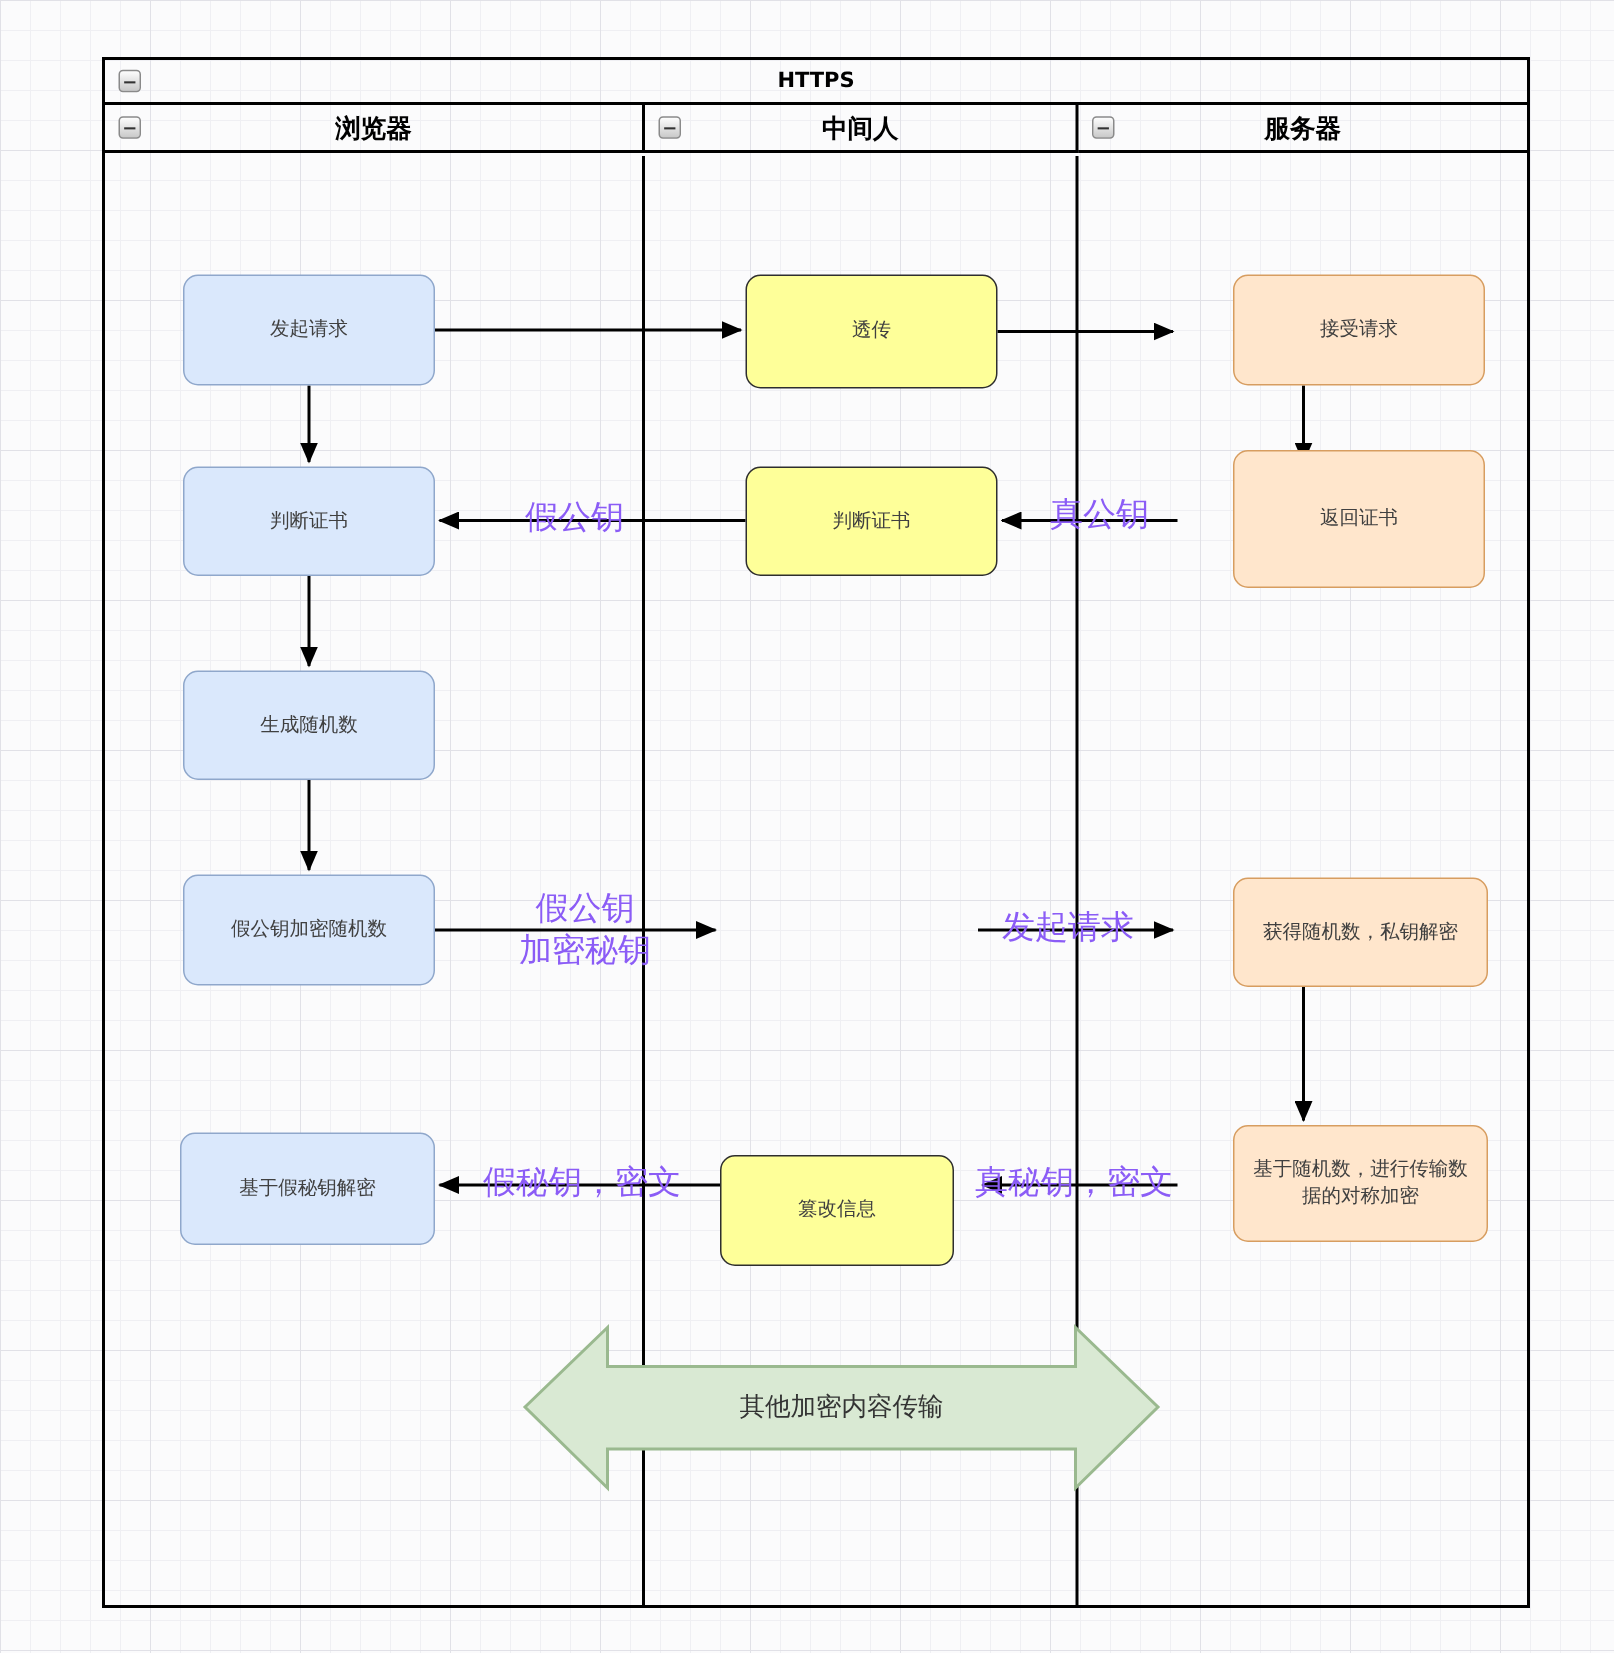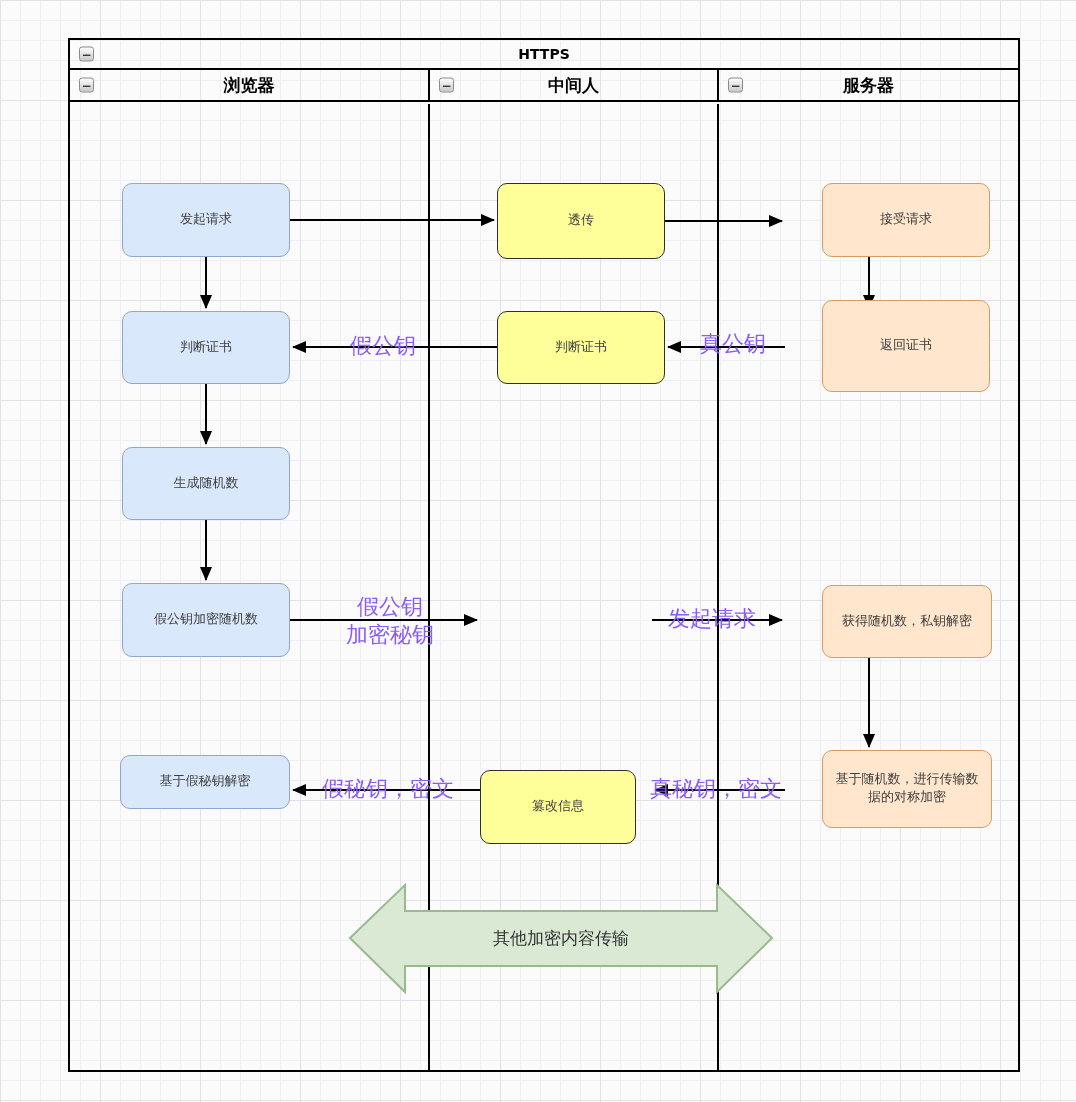--- a/index.html
+++ b/index.html
@@ -133,21 +133,21 @@
   </div>
   <div class="node node-browser" style="left:122px;top:447px;width:168px;height:73px">
     <span class="node-label">生成随机数</span>
   </div>
   <div class="node node-browser" style="left:122px;top:311px;width:168px;height:73px">
     <span class="node-label">判断证书</span>
   </div>
   <div class="node node-browser" style="left:122px;top:583px;width:168px;height:74px">
     <span class="node-label">假公钥加密随机数</span>
   </div>
-  <div class="node node-browser" style="left:120px;top:755px;width:170px;height:54px">
+  <div class="node node-browser" style="left:120px;top:755px;width:170px;height:75px">
     <span class="node-label">基于假秘钥解密</span>
   </div>
 
   <div class="node node-mitm" style="left:497px;top:183px;width:168px;height:76px">
     <span class="node-label">透传</span>
   </div>
   <div class="node node-mitm" style="left:497px;top:311px;width:168px;height:73px">
     <span class="node-label">判断证书</span>
   </div>
   <div class="node node-mitm" style="left:480px;top:770px;width:156px;height:74px">

